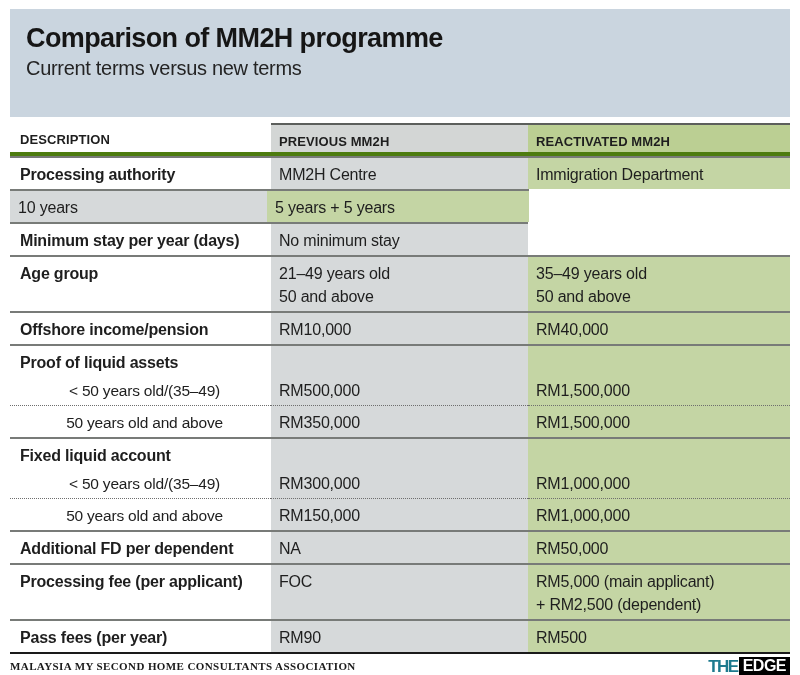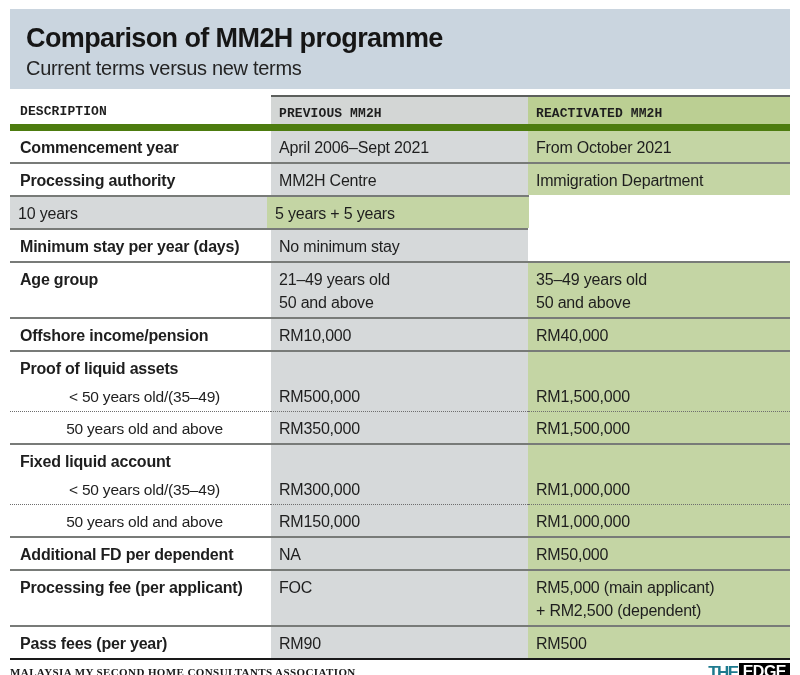--- a/index.html
+++ b/index.html
@@ -13,21 +13,21 @@
     color: #1e1e1e;
   }
   .page {
     width: 780px;
     margin: 0 auto;
     padding-top: 9px;
   }
   
   .title-band {
     background: #cad5df;
-    height: 80px;
+    height: 108px;
     padding: 14px 0 16px 16px;
     box-sizing: border-box;
   }
   .title {
     font-size: 27px;
     font-weight: bold;
     letter-spacing: -0.6px;
     color: #161616;
     line-height: 30px;
   }
@@ -55,22 +55,21 @@
   .c0 { flex: 0 0 261px; background: #ffffff; padding-left: 10px; }
   .c1 { flex: 0 0 257px; background: #d6d9da; }
   .c2 { flex: 0 0 262px; background: #c4d5a4; }
   
   .header-row .cell {
     font-size: 13px;
     font-weight: bold;
     letter-spacing: 0.1px;
     padding-top: 9px;
     min-height: 31px;
-    border-bottom: 7px solid #4d7c0f;
-    font-family: Liberation Mono, monospace;
+    border-bottom: 4px solid #4d7c0f;
   }
   .header-row .c1, .header-row .c2 {
     border-top: 2px solid #5c5f5c;
   }
   .header-row .c1 { background: #d3d6d5; }
   .header-row .c2 { background: #bbcf93; }
   
   .body-row .cell { min-height: 29px; }
   .body-row .line {
     font-size: 16px;
@@ -137,31 +136,20 @@
     <div class="subtitle">Current terms versus new terms</div>
   </div>
 
   <div class="tbl">
     <div class="row header-row">
       <div class="cell c0">DESCRIPTION</div>
       <div class="cell c1">PREVIOUS MM2H</div>
       <div class="cell c2">REACTIVATED MM2H</div>
     </div>
     <div id="table-body">
-        <div class="row body-row div-none">
-    <div class="cell c0">
-            <div class="line">Commencement year</div>
-          </div>
-    <div class="cell c1">
-            <div class="line">April 2006–Sept 2021</div>
-          </div>
-    <div class="cell c2">
-            <div class="line">From October 2021</div>
-          </div>
-  </div>
         <div class="row body-row div-solid">
     <div class="cell c0">
             <div class="line">Processing authority</div>
           </div>
     <div class="cell c1">
             <div class="line">MM2H Centre</div>
           </div>
     <div class="cell c2">
             <div class="line">Immigration Department</div>
           </div>

